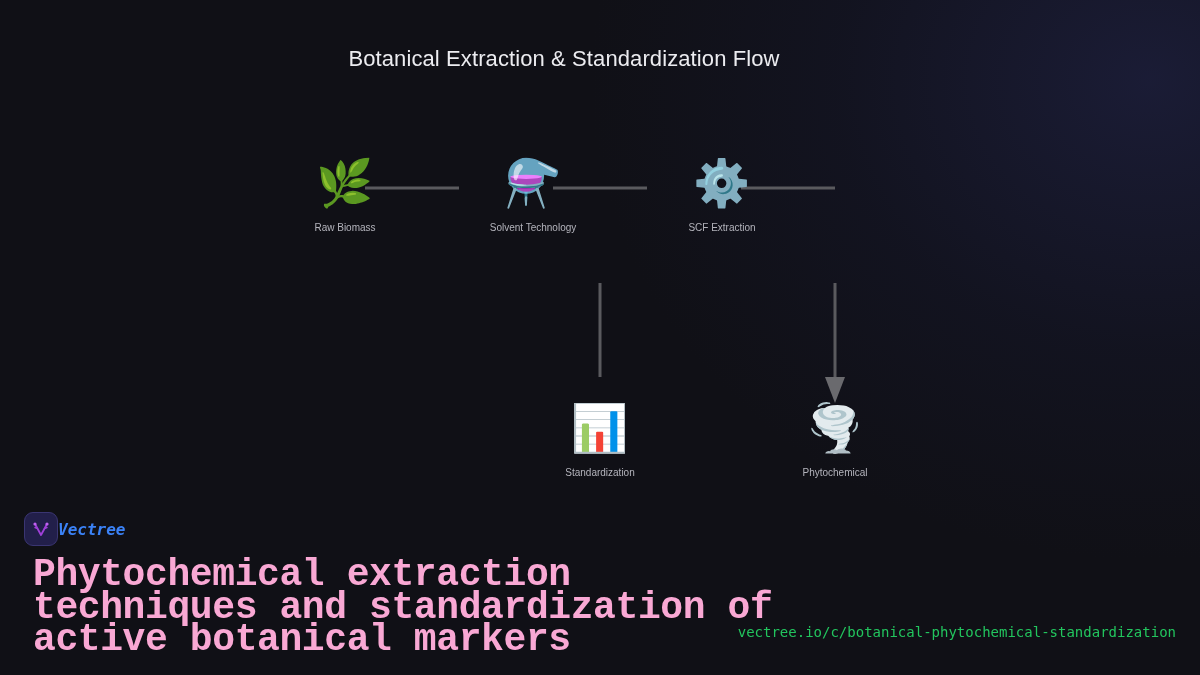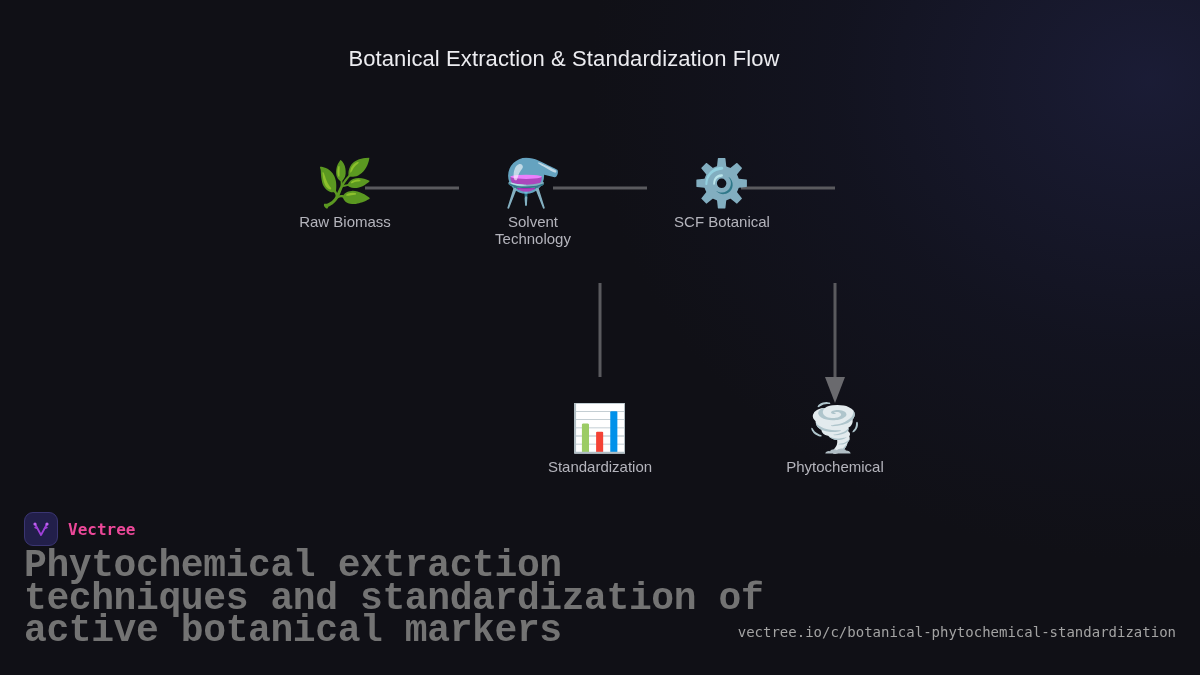--- a/index.html
+++ b/index.html
@@ -21,43 +21,43 @@
   svg.edges { position: absolute; left: 0; top: 0; }
   .node {
     position: absolute; width: 120px; text-align: center;
     transform: translateX(-50%);
   }
   .node .icon {
     display: block; font-size: 46px; line-height: 56px; height: 56px;
     font-family: "DejaVu Sans", sans-serif;
   }
   .node .label {
-    display: block; margin-top: 2px; font-size: 15px; color: #b4b4bc;
+    display: block; margin-top: 11px; font-size: 10px; color: #b4b4bc;
   }
   .brand {
     position: absolute; left: 24px; top: 512px; display: flex; align-items: center;
   }
   .brand-logo {
     width: 34px; height: 34px; border-radius: 9px;
     background: #221f4a; border: 1px solid #3a3572;
     display: flex; align-items: center; justify-content: center; box-sizing: border-box;
   }
   .brand-name {
-    margin-left: 10px; font-family: "DejaVu Sans Mono", monospace; font-weight: bold;
-    font-size: 16px; color: #ec4899;
+    margin-left: 0; font-family: "DejaVu Sans Mono", monospace; font-weight: bold;
+    font-size: 16px; color: #3b82f6; font-style: italic;
   }
   .headline {
     position: absolute; left: 24px; top: 550px; width: 760px;
     font-family: "Liberation Mono", monospace; font-weight: bold;
-    font-size: 38px; line-height: 32.5px; color: #737373; letter-spacing: -0.4px;
-    margin: 0;
+    font-size: 38px; line-height: 32.5px; color: #f9a8d4; letter-spacing: -0.4px;
+    margin: 9px;
   }
   .url {
     position: absolute; right: 24px; top: 624px;
-    font-family: "DejaVu Sans Mono", monospace; font-size: 14px; color: #a3a3a3;
+    font-family: "DejaVu Sans Mono", monospace; font-size: 14px; color: #22c55e;
   }
 </style>
 </head>
 <body>
 
 <div class="bg-glow"></div>
 
 <div class="title">Botanical Extraction &amp; Standardization Flow</div>
 
 <svg class="edges" width="1200" height="675">
@@ -74,21 +74,21 @@
   <span class="label">Raw Biomass</span>
 </div>
 
 <div class="node" style="left:533px; top:155px;">
   <span class="icon">⚗️</span>
   <span class="label">Solvent Technology</span>
 </div>
 
 <div class="node" style="left:722px; top:155px;">
   <span class="icon">⚙️</span>
-  <span class="label">SCF Botanical</span>
+  <span class="label">SCF Extraction</span>
 </div>
 
 <div class="node" style="left:600px; top:400px;">
   <span class="icon">📊</span>
   <span class="label">Standardization</span>
 </div>
 
 <div class="node" style="left:835px; top:400px;">
   <span class="icon">🌪️</span>
   <span class="label">Phytochemical</span>

